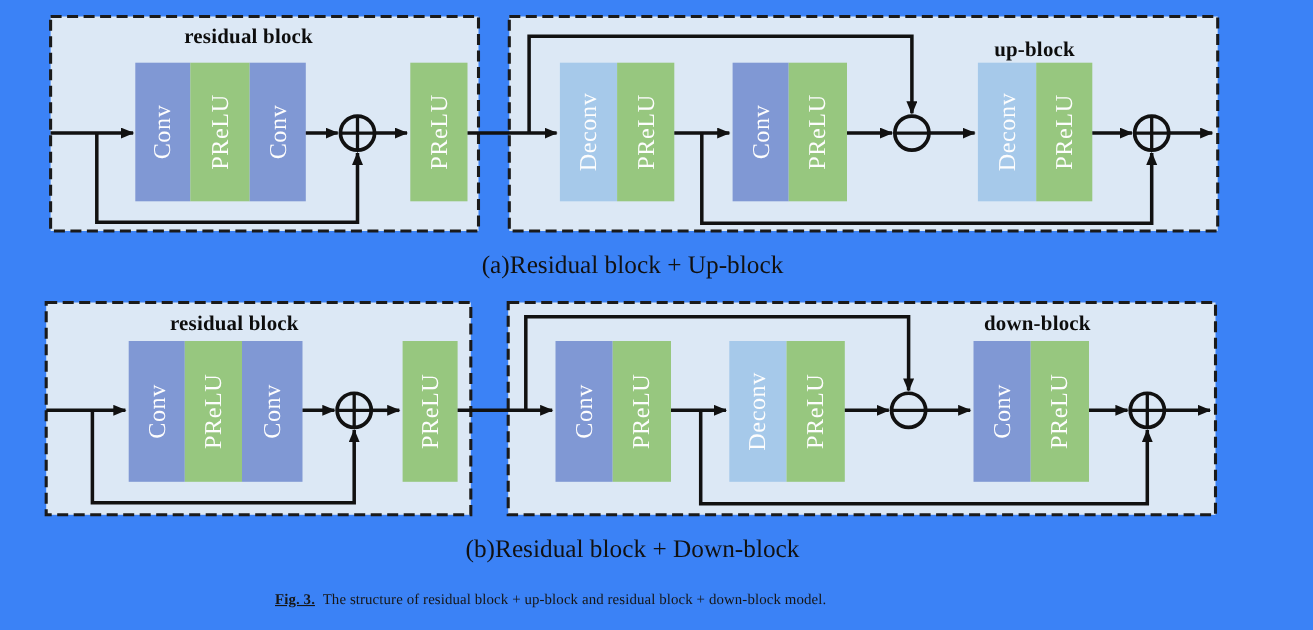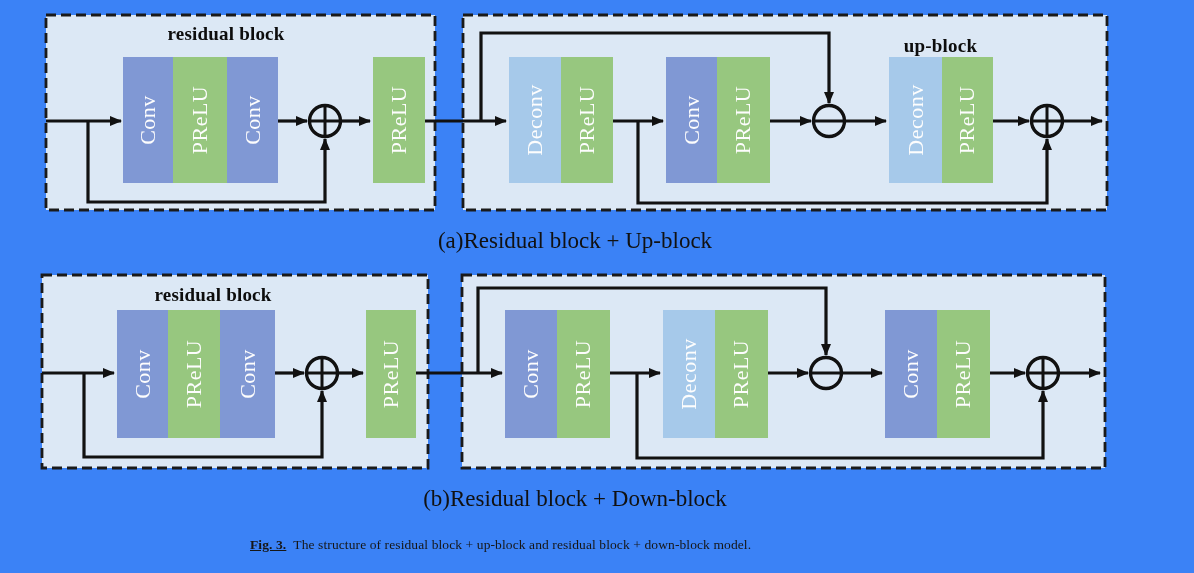--- a/index.html
+++ b/index.html
@@ -30,20 +30,21 @@
 <div class="figure">
 
   <div class="panel-bg" style="left:46px;top:15px;width:389px;height:195px;"></div>
   <div class="panel-bg" style="left:463px;top:15px;width:644px;height:195px;"></div>
   <div class="panel-bg" style="left:42px;top:275px;width:386px;height:193px;"></div>
   <div class="panel-bg" style="left:462px;top:275px;width:643px;height:193px;"></div>
 
   <div class="box-title" style="left:146px;top:23px;width:160px;">residual block</div>
   <div class="box-title" style="left:878px;top:23px;width:125px;margin-top:12px;">up-block</div>
   <div class="box-title" style="left:133px;top:284px;width:160px;">residual block</div>
+  <div class="box-title" style="left:878px;top:284px;width:130px;">down-block</div>
 
   <div class="block conv" style="left:123px;top:57px;width:50px;height:126px;">
       <span class="vlabel">Conv</span>
     </div>
   <div class="block prelu" style="left:173px;top:57px;width:54px;height:126px;">
       <span class="vlabel">PReLU</span>
     </div>
   <div class="block conv" style="left:227px;top:57px;width:51px;height:126px;">
       <span class="vlabel">Conv</span>
     </div>

